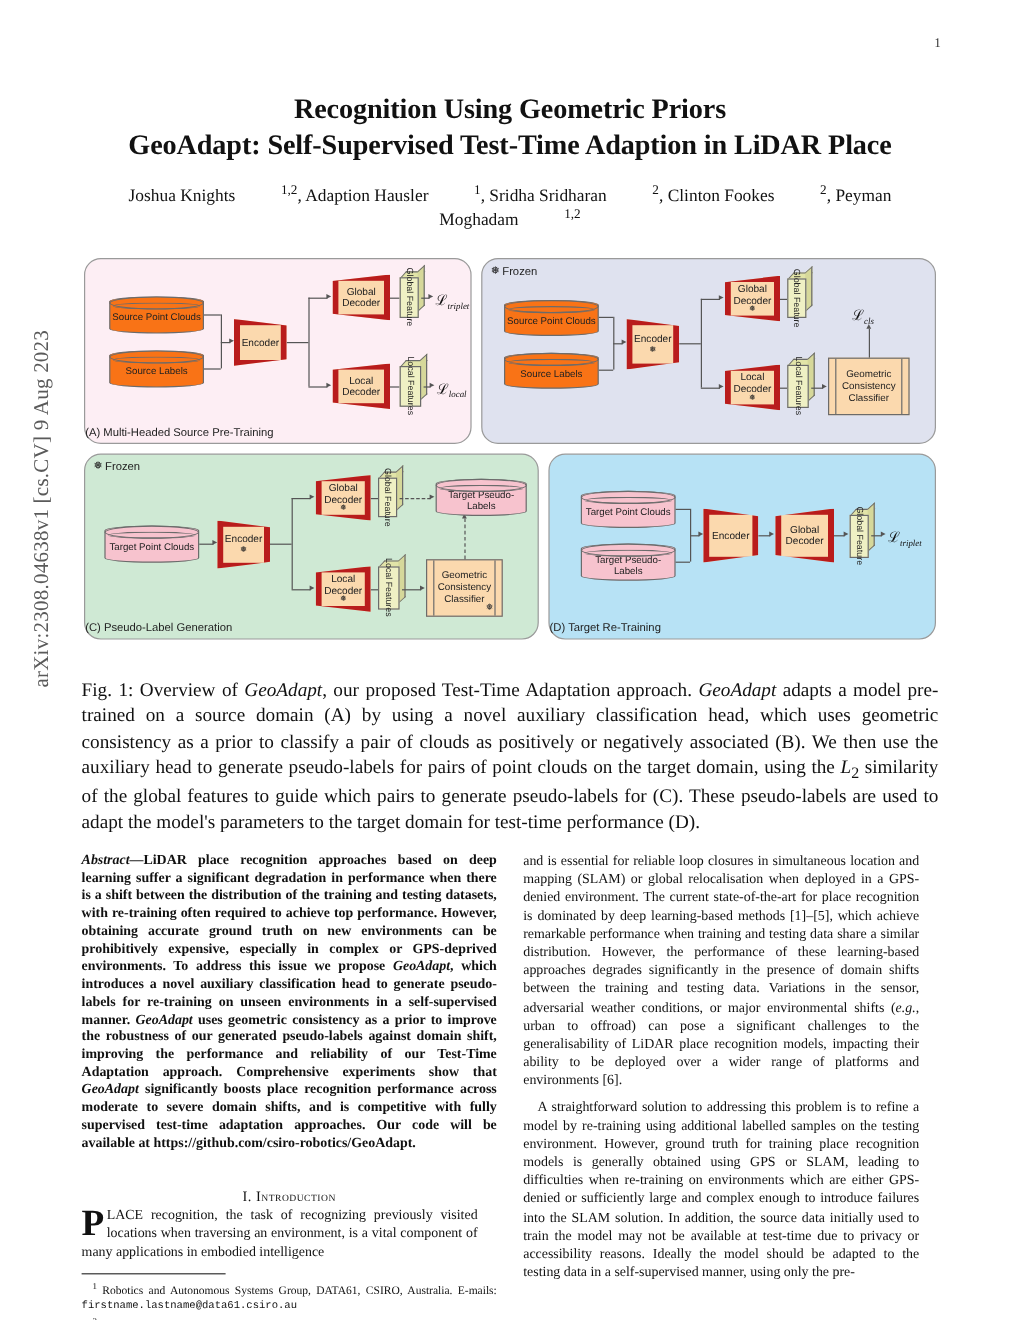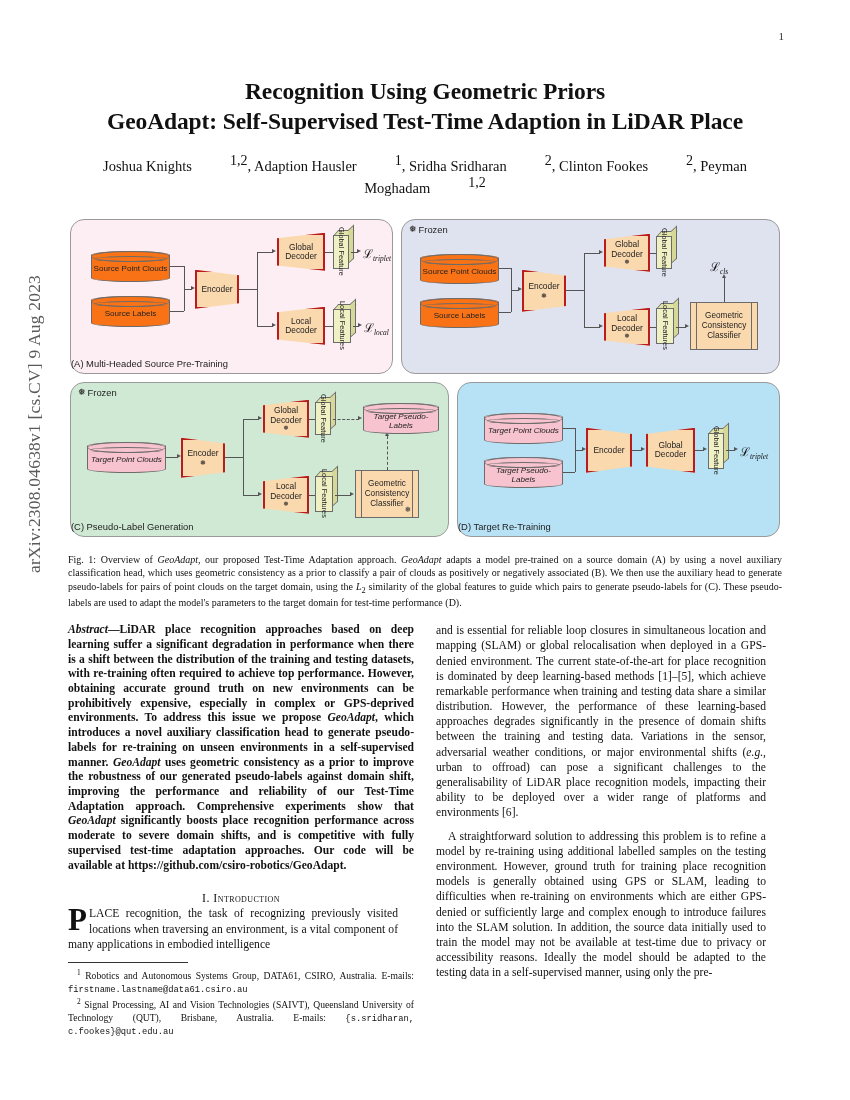--- a/index.html
+++ b/index.html
@@ -51,21 +51,21 @@
     font-size: 23.5px;
     font-weight: bold;
     line-height: 1.28;
     letter-spacing: -0.1px;
   }
   .authors {
     margin-top: 17px;
     text-align: center;
     font-size: 14.5px;
   }
-  .authors sup { font-size: 14px; margin-left: 38px; }
+  .authors sup { font-size: 11px; margin-left: 38px; }
 
   
   .figure { margin-top: 22px; position: relative; width: 714px; height: 330px; }
 
   .panel {
     position: absolute;
     border-radius: 14px;
     border: 1px solid #9a9a9a;
   }
   .panel-a { left: 2px;   top: 0px;   width: 323px; height: 155px; background:#fdeef4; }
@@ -109,27 +109,27 @@
     background: inherit;
   }
   .cyl::after {
     content: ""; position: absolute;
     left: 2px; right: 2px; top: 4px; height: 4px;
     border-top: 1px solid #6b6b6b;
     border-bottom: 1px solid #6b6b6b;
     border-radius: 50% / 50%;
   }
   .cyl-yellow { background:#f97316; }
-  .cyl-pink   { background:#f7c3ce;font-style:italic; }
+  .cyl-pink   { background:#f7c3ce; }
 
   
   .trap {
     position: absolute;
     background:#fbd9ae;
-    border: 2px solid #b91c1c;
+    border: 5px solid #b91c1c;
     font-family: "Liberation Sans", sans-serif;
     font-size: 8.4px;
     color:#222;
     display:flex; flex-direction:column; align-items:center; justify-content:center;
     text-align:center; line-height:1.1;
   }
   .trap-r { clip-path: polygon(0 0, 100% 14%, 100% 86%, 0 100%); }
   .trap-l { clip-path: polygon(0 14%, 100% 0, 100% 100%, 0 86%); }
 
   
@@ -199,22 +199,22 @@
   }
   .au { 
     position:absolute; width:0; height:0;
     border-left:2.6px solid transparent; border-right:2.6px solid transparent;
     border-bottom:4px solid #555;
   }
   .snow-sm { position:absolute; font-size:7.5px; color:#333; line-height:1; }
 
   
   .fig-caption {
-    margin-top: 4px;
-    font-size: 10px;
+    margin-top: 20px;
+    font-size: 16px;
     line-height: 1.34;
     text-align: justify;
     color:#111;
     font-family:Liberation Serif, serif;
   }
   .fig-caption i { font-style: italic; }
 
   
   .cols {
     margin-top: 14px;
@@ -227,21 +227,21 @@
   .abstract {
     font-size: 11.6px;
     font-weight: bold;
     line-height: 1.27;
     text-align: justify;
     hyphens: auto;
   }
   .abstract .lead { font-style: italic; font-weight: bold; }
 
   .sec-head {
-    margin-top: 18px;
+    margin-top: 30px;
     text-align:center;
     font-size: 12px;
     font-variant: small-caps;
     letter-spacing: .4px;
   }
 
   .bodytext {
     font-size: 11.6px;
     line-height: 1.31;
     text-align: justify;

